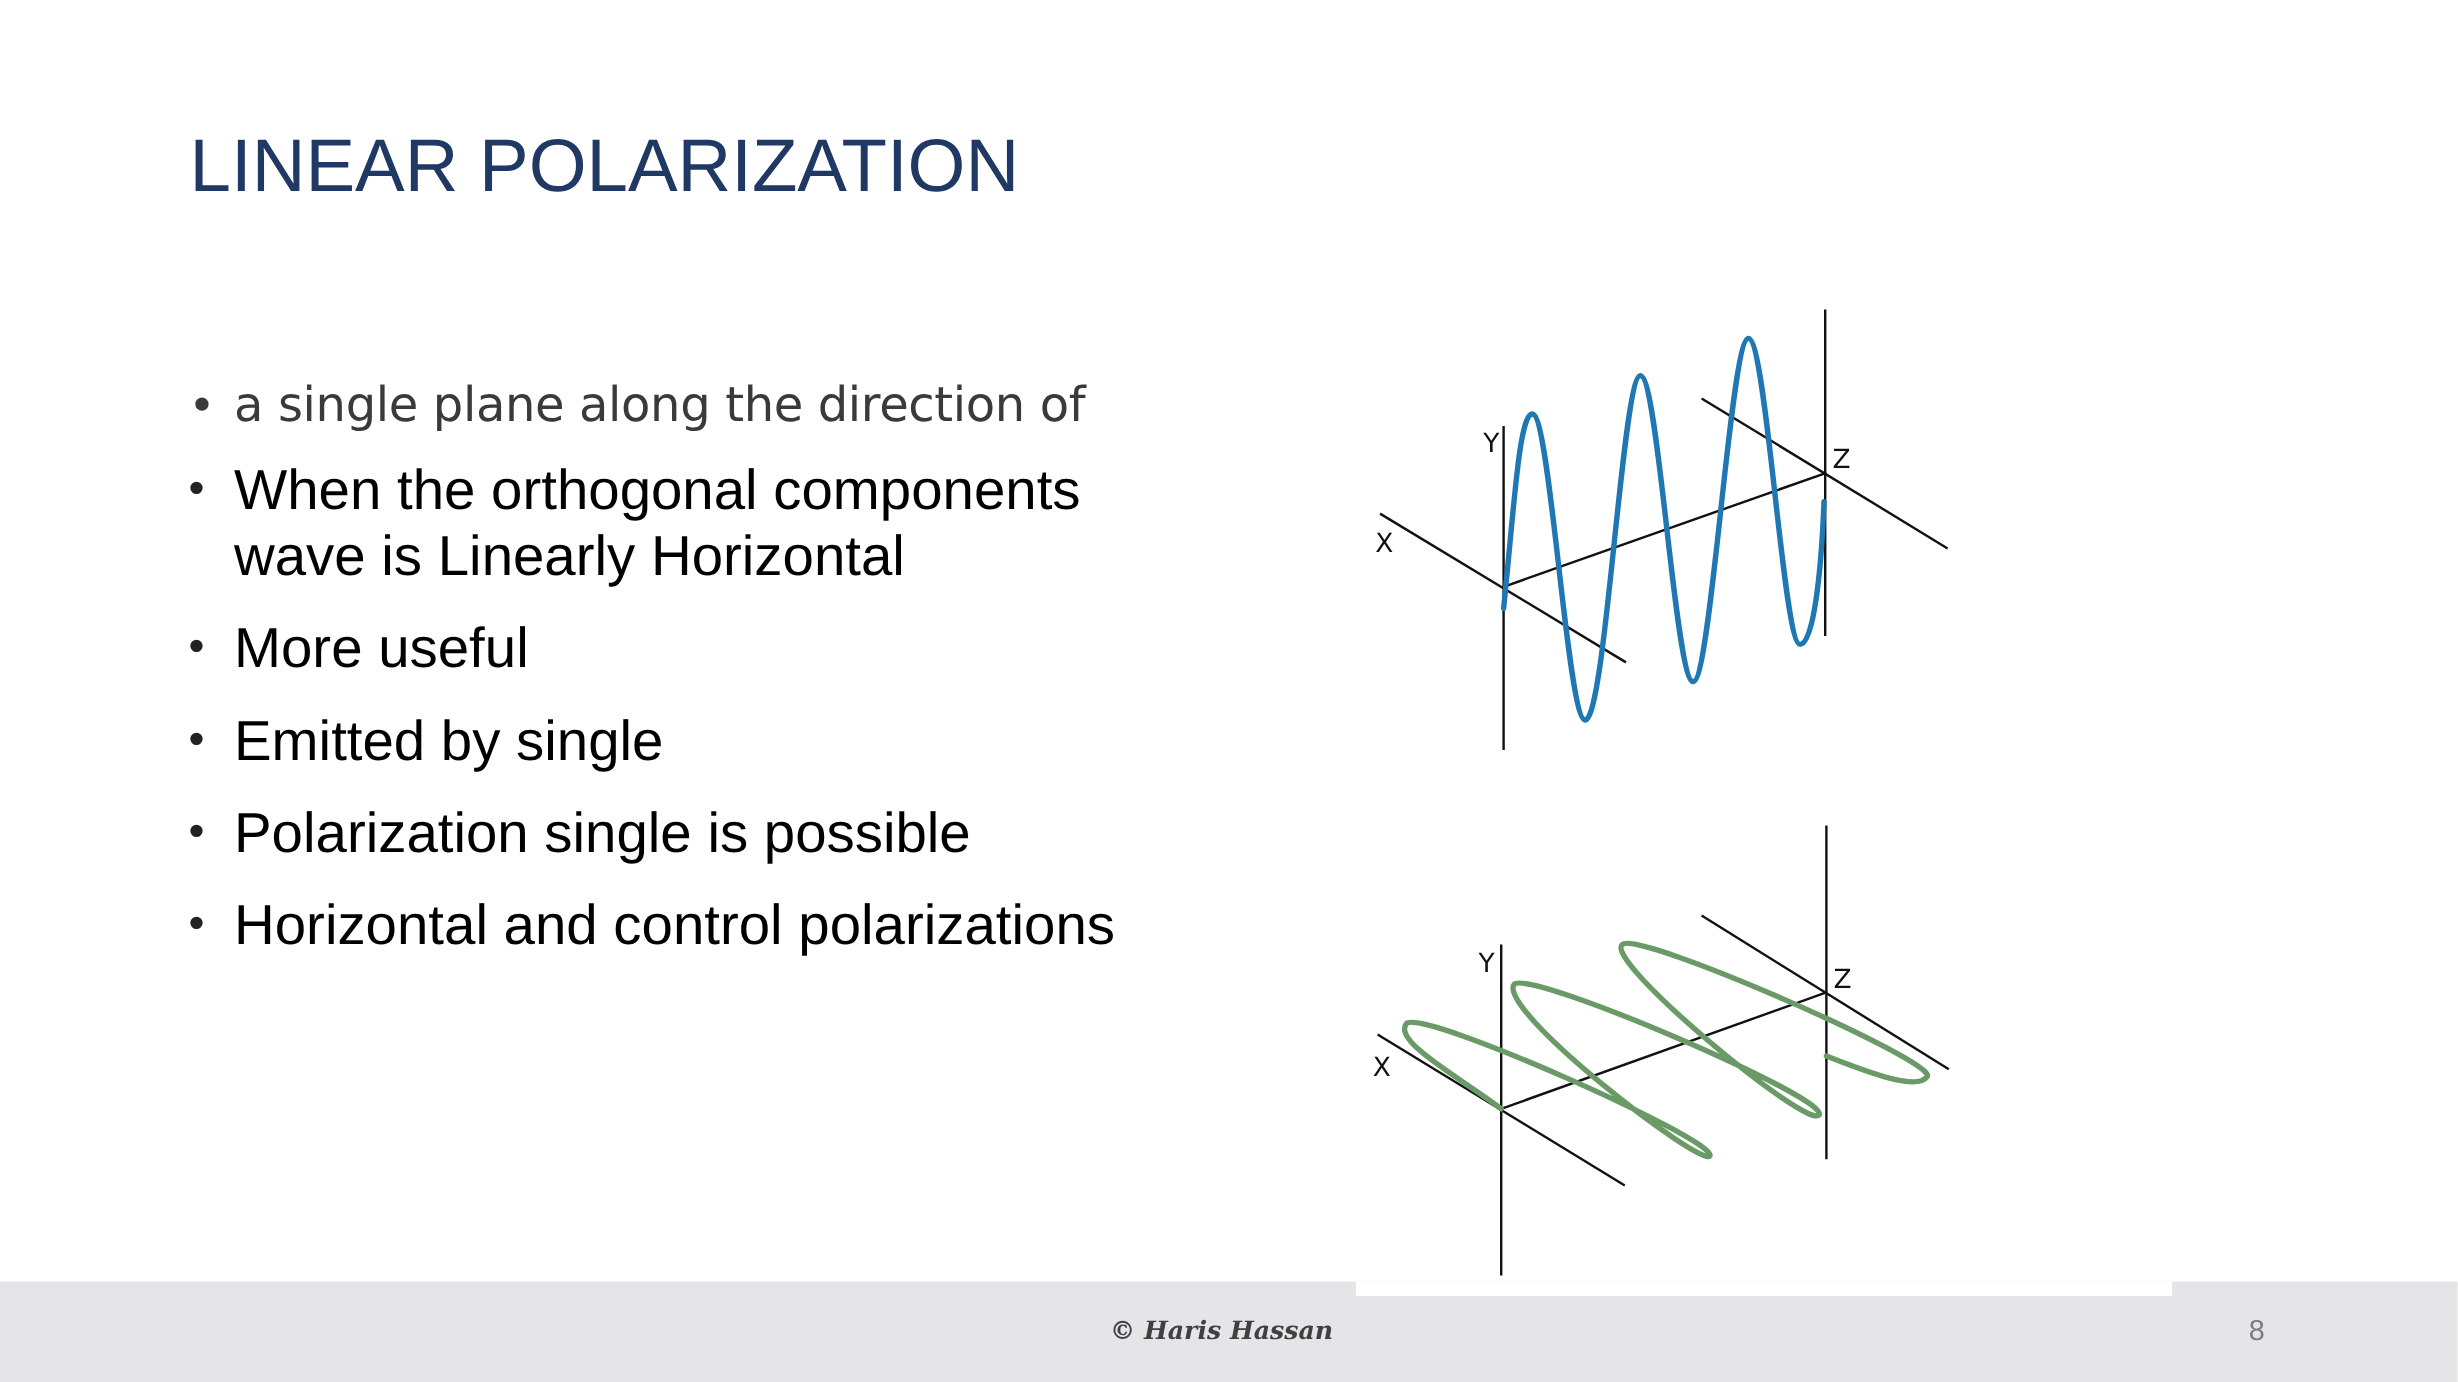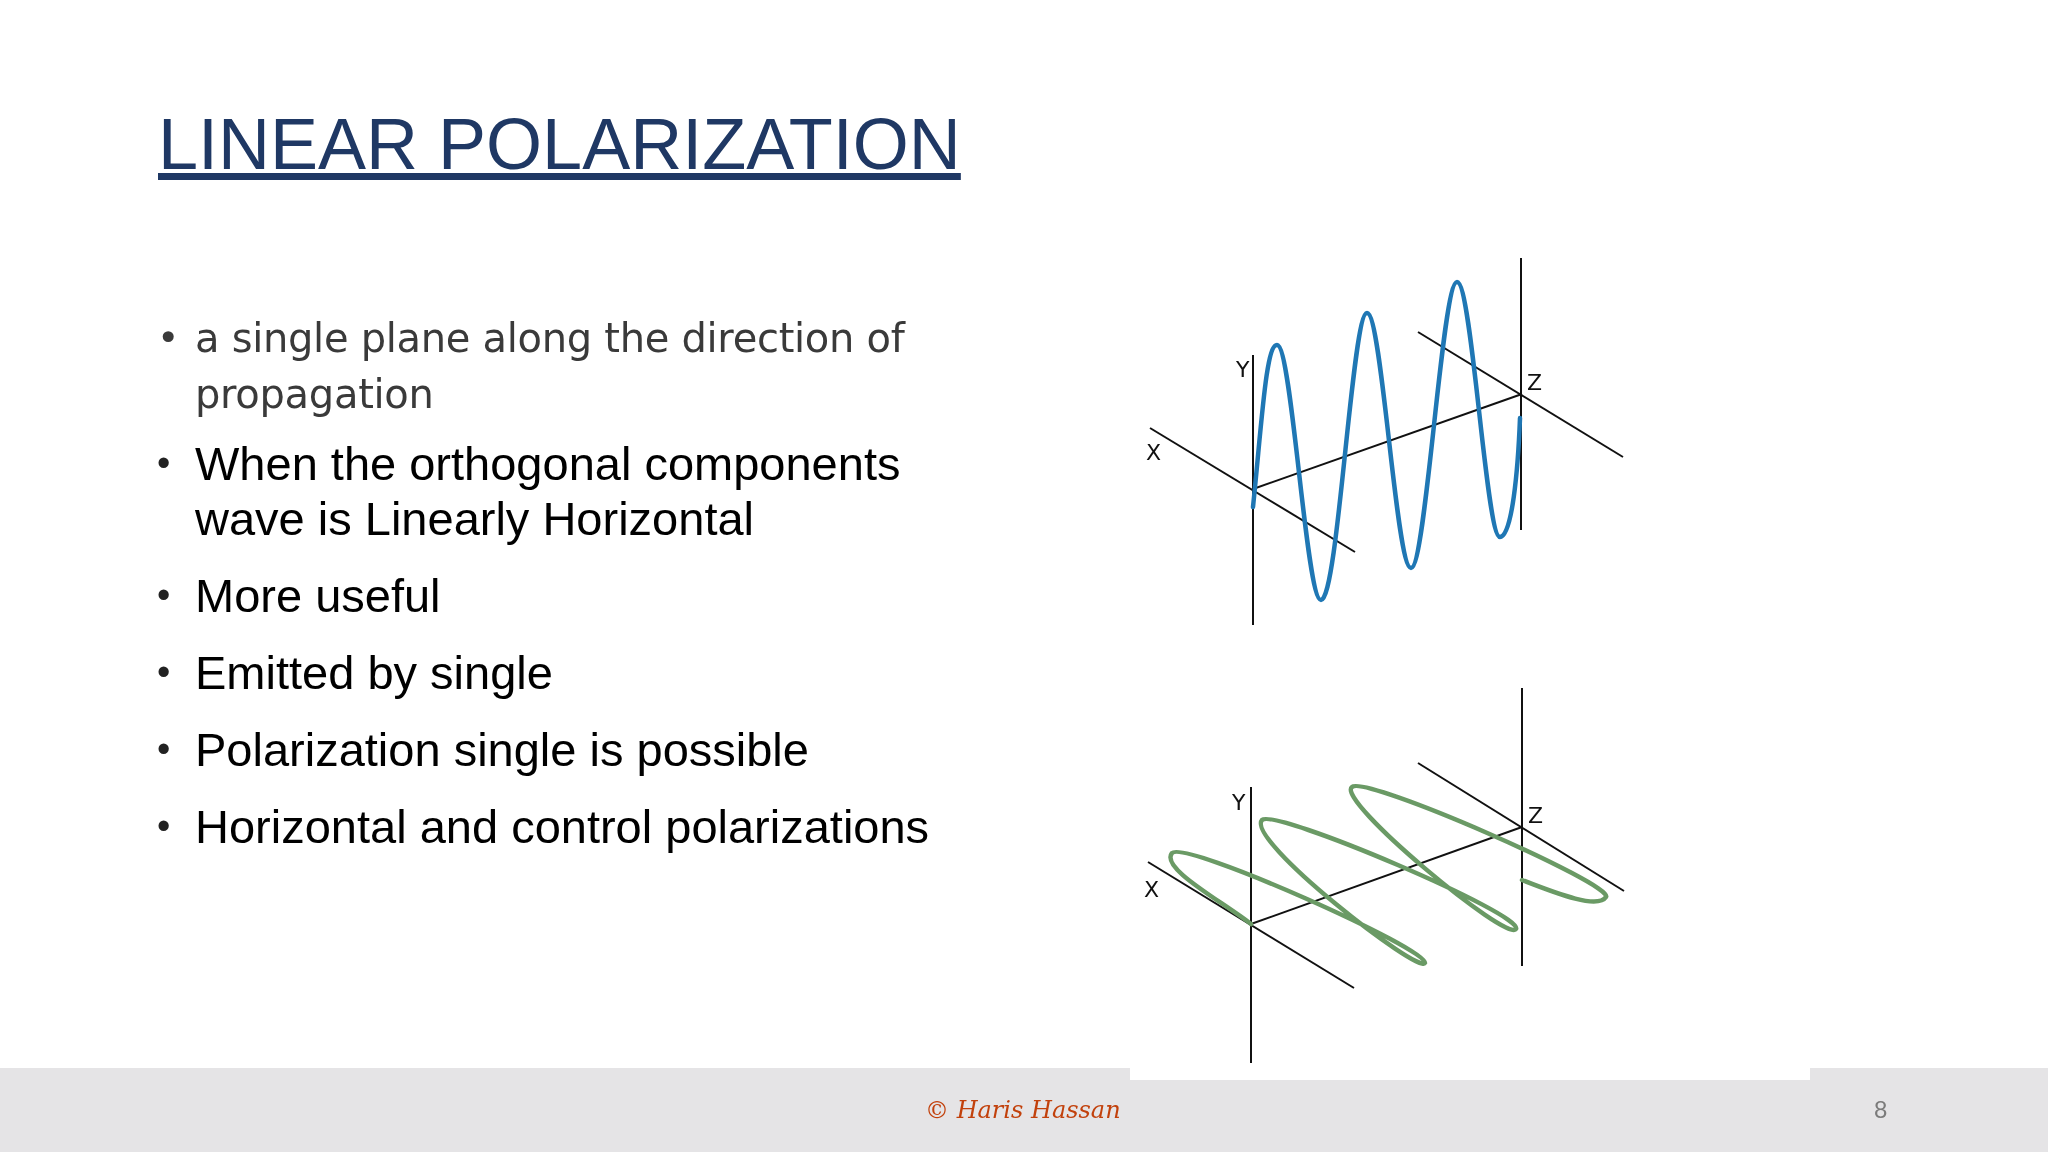--- a/index.html
+++ b/index.html
@@ -5,22 +5,22 @@
     html, body { margin: 0; padding: 0; }
     body {
       width: 2048px; height: 1152px; overflow: hidden;
       background: #ffffff; position: relative;
       font-family: "Liberation Sans", sans-serif;
     }
     .slide { position: absolute; left: 0; top: 0; width: 2048px; height: 1152px; background: #ffffff; }
     .title {
       position: absolute; left: 158px; top: 108px;
       font-family: "Liberation Sans", sans-serif;
-      font-size: 72px; color: #1f3864; letter-spacing: 0px;
-      white-space: nowrap; line-height: 1; text-decoration: underline;
+      font-size: 62px; color: #1f3864; letter-spacing: 0px;
+      white-space: nowrap; line-height: 1;
     }
     .bullets { position: absolute; left: 155px; top: 310px; width: 880px; list-style: none; margin: 0; padding: 0; }
     .bullet { position: relative; padding-left: 40px; }
     .bullet .dot {
       position: absolute; left: 2px; font-size: 38px; color: #222;
     }
     .b1 { font-family: "DejaVu Sans", sans-serif; font-size: 40px; line-height: 56px; color: #3a3a3a; margin-bottom: 14px; letter-spacing: -0.3px; }
     .b1 .dot { top: 0px; color: #3a3a3a; }
     .b2 { font-family: "Liberation Sans", sans-serif; font-size: 47px; line-height: 55px; color: #000; margin-bottom: 22px; }
     .b2 .dot { top: 0px; }
@@ -32,39 +32,38 @@
     .diagram { position: absolute; left: 0; top: 0; }
     .axis-label { font-family: "DejaVu Sans", sans-serif; font-size: 22px; fill: #111; }
     .footer {
       position: absolute; left: 0; top: 1068px; width: 2048px; height: 84px; background: #e5e4e6;
     }
     .footer-white {
       position: absolute; left: 1130px; top: 1068px; width: 680px; height: 12px; background: #ffffff;
     }
     .credit {
       position: absolute; left: 925px; top: 1096px;
-      font-family: "DejaVu Serif", serif; font-style: italic; font-size: 24px; color: #c2410c; white-space: nowrap;
+      font-family: "DejaVu Serif", serif; font-style: italic; font-size: 21px; color: #404040; white-space: nowrap; font-weight: bold;
     }
     .page-num {
       position: absolute; left: 1874px; top: 1096px;
       font-family: "Liberation Sans", sans-serif; font-size: 24px; color: #7b7b7b;
     }
   </style>
 </head>
 <body>
 
 <div class="slide">
 
   <div class="title">LINEAR POLARIZATION</div>
 
   <ul class="bullets">
     <li class="bullet b1">
       <span class="dot">•</span>
       <div>a single plane along the direction of</div>
-      <div>propagation</div>
     </li>
     <li class="bullet b2">
       <span class="dot">•</span>
       <div>When the orthogonal components</div>
       <div>wave is Linearly Horizontal</div>
     </li>
     <li class="bullet b3">
       <span class="dot">•</span>
       <div>More useful</div>
     </li>

